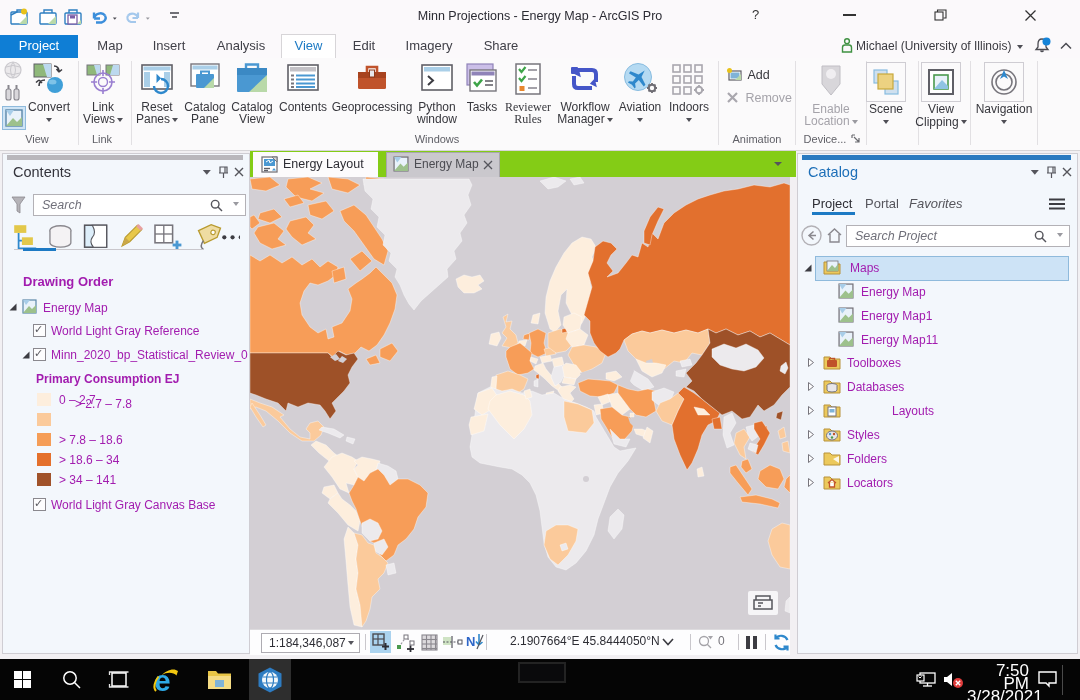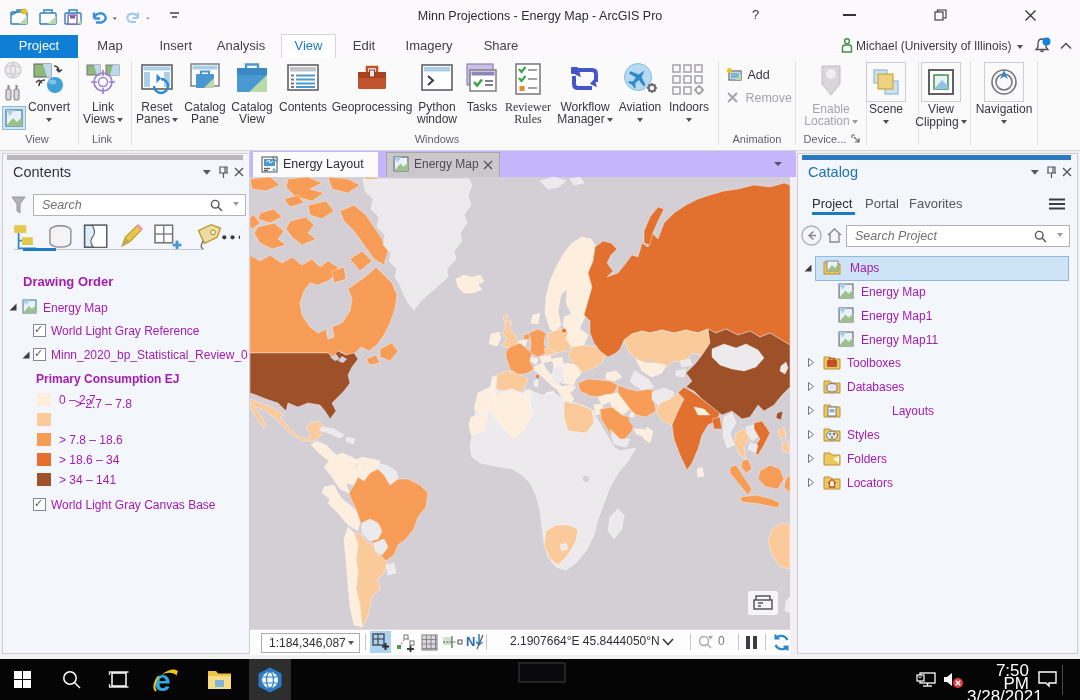--- a/index.html
+++ b/index.html
@@ -31,21 +31,21 @@
   .searchbox .ph{position:absolute;left:8px;top:3px;font-style:italic;font-size:12.5px;color:#70707a;}
   
   .titem{position:absolute;font-size:12px;color:#a21caf;}
   .cb{position:absolute;width:11px;height:11px;border:1px solid #8a888e;background:#fdfdfe;}
   .cb:after{content:"✓";position:absolute;left:0px;top:-2px;font-size:11px;color:#5a5a60;}
   .exp{position:absolute;width:10px;height:10px;}
   
   .sw{position:absolute;width:14px;height:13px;}
   
   #maparea{left:250px;top:151px;width:546px;height:501px;}
-  #viewtabs{position:absolute;left:0;top:0;width:546px;height:26px;background:#c4b5fd;}
+  #viewtabs{position:absolute;left:0;top:0;width:546px;height:26px;background:#84cc16;}
   #mapcanvas{position:absolute;left:0;top:26px;width:540px;height:452px;background:#d3cfd4;overflow:hidden;}
   #mapstatus{position:absolute;left:0;top:478px;width:540px;height:25px;background:#fdfdfe;border-top:1px solid #dddbde;font-size:12px;color:#3c3c42;}
   
   #taskbar{left:0;top:659px;width:1080px;height:41px;background:#050505;}
 </style>
 </head>
 <body>
 
 <div class="abs" id="titlebar"></div>
 <div class="abs" id="title">Minn Projections - Energy Map - ArcGIS Pro</div>
@@ -95,21 +95,21 @@
   <g transform="translate(160,6)" stroke="#4e4e55" stroke-width="1.6">
     <line x1="0" y1="1" x2="9" y2="1"></line>
         <line x1="2" y1="5" x2="7" y2="5"></line>
   </g>
 </svg>
 </div>
 
 <div class="abs" id="tabrow"></div>
 <div class="rtab" id="tab-project" style="left:0;top:35px;">Project</div>
 <div class="rtab" style="left:80px;top:35px;width:60px;">Map</div>
-<div class="rtab" style="left:134px;top:35px;width:58px;text-align:right;">Insert</div>
+<div class="rtab" style="left:140px;top:35px;width:58px;">Insert</div>
 <div class="rtab" style="left:203px;top:35px;width:76px;">Analysis</div>
 <div class="rtab" id="tab-view" style="left:281px;top:34px;width:53px;height:24px;">View</div>
 <div class="rtab" style="left:337px;top:35px;width:54px;">Edit</div>
 <div class="rtab" style="left:393px;top:35px;width:72px;">Imagery</div>
 <div class="rtab" style="left:467px;top:35px;width:68px;">Share</div>
 <div class="abs" id="account" style="left:856px;top:39px;font-size:12px;color:#3a3a40;">Michael (University of Illinois)</div>
 <svg class="abs" style="left:841px;top:38px;" width="12" height="15" viewBox="0 0 12 15">
     <circle cx="6" cy="3.2" r="2.4" fill="none" stroke="#3f9142" stroke-width="1.4"></circle>
     <path d="M1.5 14 L1.5 9.5 Q1.5 7 4 7 L8 7 Q10.5 7 10.5 9.5 L10.5 14 Z" fill="none" stroke="#3f9142" stroke-width="1.4"></path>
   </svg>
@@ -819,21 +819,21 @@
   <svg class="abs" style="left:249px;top:13px;" width="11" height="13" viewBox="0 0 11 13">
       <path d="M2 1 L9 1 L9 7 L2 7 Z M1 7 L10 7 M5.5 7 L5.5 12 M7 1 L7 7" stroke="#55555c" stroke-width="1.2" fill="none"></path>
     </svg>
   <svg class="abs" style="left:265px;top:14px;" width="10" height="10" viewBox="0 0 10 10">
       <path d="M1 1 L9 9 M9 1 L1 9" stroke="#55555c" stroke-width="1.4"></path>
     </svg>
 
   <div class="abs" style="left:15px;top:43px;font-size:13px;color:#2d2d34;">Project</div>
   <div class="abs" style="left:15px;top:59px;width:43px;height:3px;background:#1d7ac4;"></div>
   <div class="abs" style="left:68px;top:43px;font-size:13px;color:#55555c;">Portal</div>
-  <div class="abs" style="left:112px;top:43px;font-size:13px;color:#55555c;">Favorites</div>
+  <div class="abs" style="left:112px;top:43px;font-size:13px;color:#55555c;font-style:italic;">Favorites</div>
   <svg class="abs" style="left:252px;top:45px;" width="16" height="12" viewBox="0 0 16 12">
       <g stroke="#3c3c42" stroke-width="2">
         <line x1="0" y1="1.5" x2="16" y2="1.5"></line>
         <line x1="0" y1="6" x2="16" y2="6"></line>
         <line x1="0" y1="10.5" x2="16" y2="10.5"></line>
       </g>
     </svg>
 
   <svg class="abs" style="left:4px;top:72px;" width="21" height="21" viewBox="0 0 21 21">
       <circle cx="10.5" cy="10.5" r="9.5" fill="none" stroke="#b3b1b6" stroke-width="1.4"></circle>

